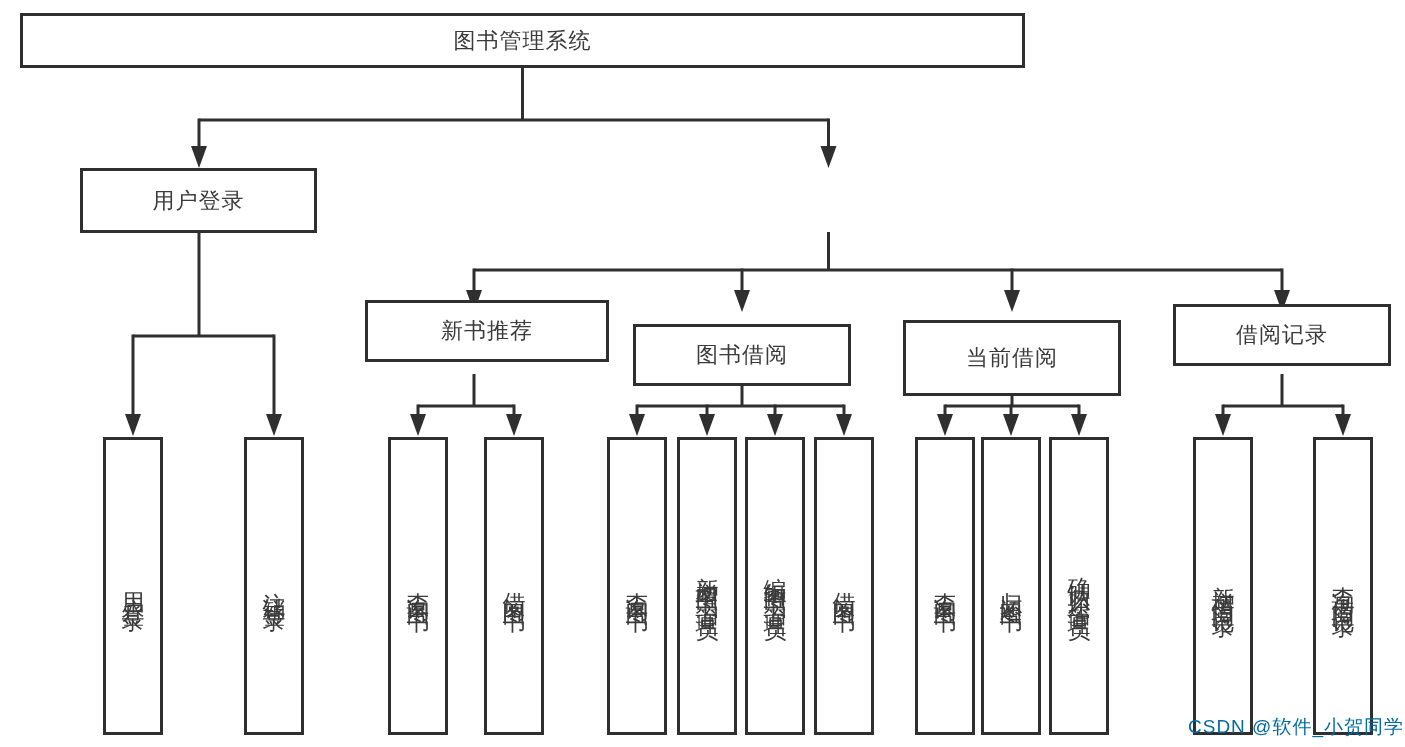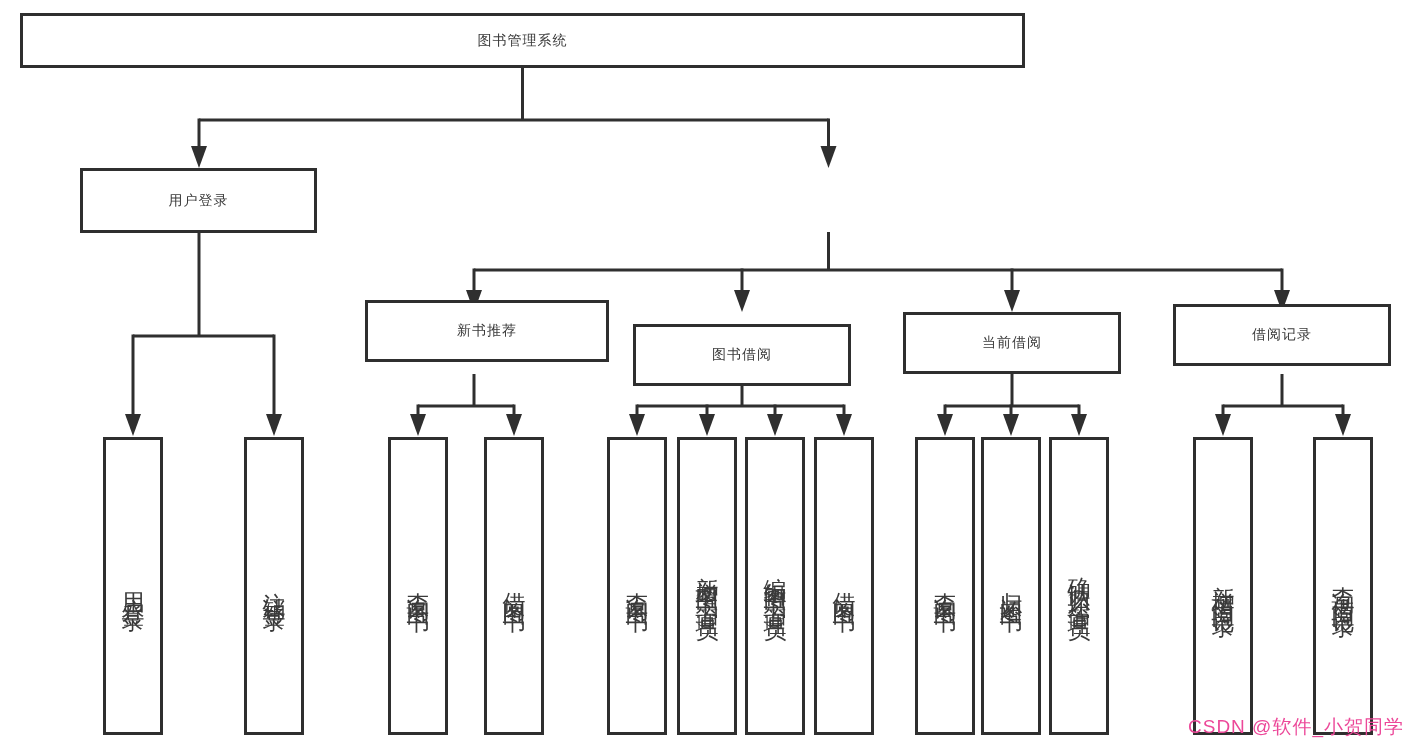--- a/index.html
+++ b/index.html
@@ -11,21 +11,21 @@
     color:#3a3a3a;
     overflow:hidden;
   }
   svg.connectors{position:absolute;left:0;top:0;width:1405px;height:747px;}
   .box{
     position:absolute;
     box-sizing:border-box;
     border:3px solid #2f2f2f;
     background:#ffffff;
     display:flex;align-items:center;justify-content:center;
-    font-size:14px;
+    font-size:22px;
     letter-spacing:1px;
     white-space:nowrap;
   }
   .vbox{
     position:absolute;
     box-sizing:border-box;
     border:3px solid #2f2f2f;
     background:#ffffff;
     top:437px;height:298px;width:60px;
     display:flex;align-items:center;justify-content:center;
@@ -35,21 +35,21 @@
     text-orientation:mixed;
     font-size:23px;
     line-height:1;
     letter-spacing:6px;
     color:#3a3a3a;
   }
   .watermark{
     position:absolute;
     left:1188px;top:714px;
     font-size:19px;
-    color:#ec4899;
+    color:#0369a1;
     letter-spacing:1px;
     white-space:nowrap;
   }
 </style>
 </head>
 <body>
 
 <div class="canvas">
 
   <svg class="connectors" viewBox="0 0 1405 747" fill="none">
@@ -124,21 +124,21 @@
       <polygon points="1335,414 1351,414 1343,436"></polygon>
     </g>
   </svg>
 
   <div class="box" style="left:20px;top:13px;width:1005px;height:55px;">图书管理系统</div>
 
   <div class="box" style="left:80px;top:168px;width:237px;height:65px;">用户登录</div>
 
   <div class="box" style="left:365px;top:300px;width:244px;height:62px;">新书推荐</div>
   <div class="box" style="left:633px;top:324px;width:218px;height:62px;">图书借阅</div>
-  <div class="box" style="left:903px;top:312px;width:218px;height:62px;">当前借阅</div>
+  <div class="box" style="left:903px;top:320px;width:218px;height:76px;">当前借阅</div>
   <div class="box" style="left:1173px;top:304px;width:218px;height:62px;">借阅记录</div>
 
   <div class="vbox" style="left:103px;">
     <span class="vtext">用户登录</span>
   </div>
   <div class="vbox" style="left:244px;">
     <span class="vtext">注销登录</span>
   </div>
 
   <div class="vbox" style="left:388px;">

